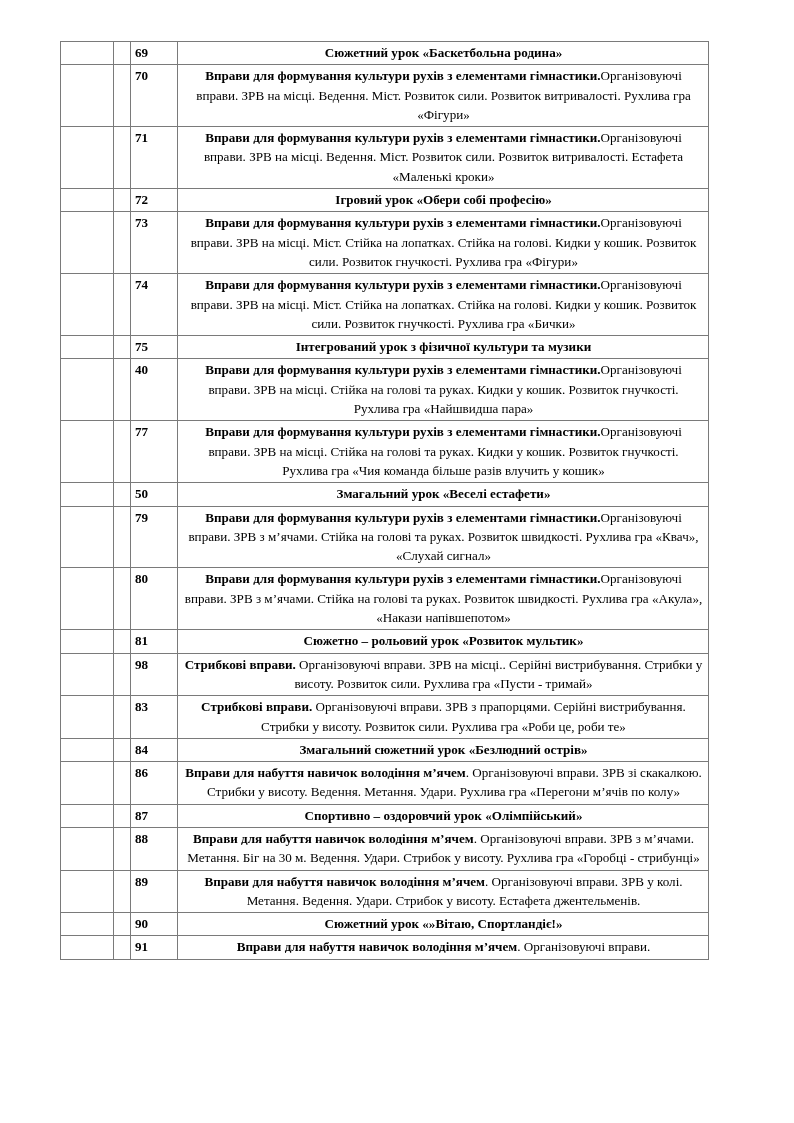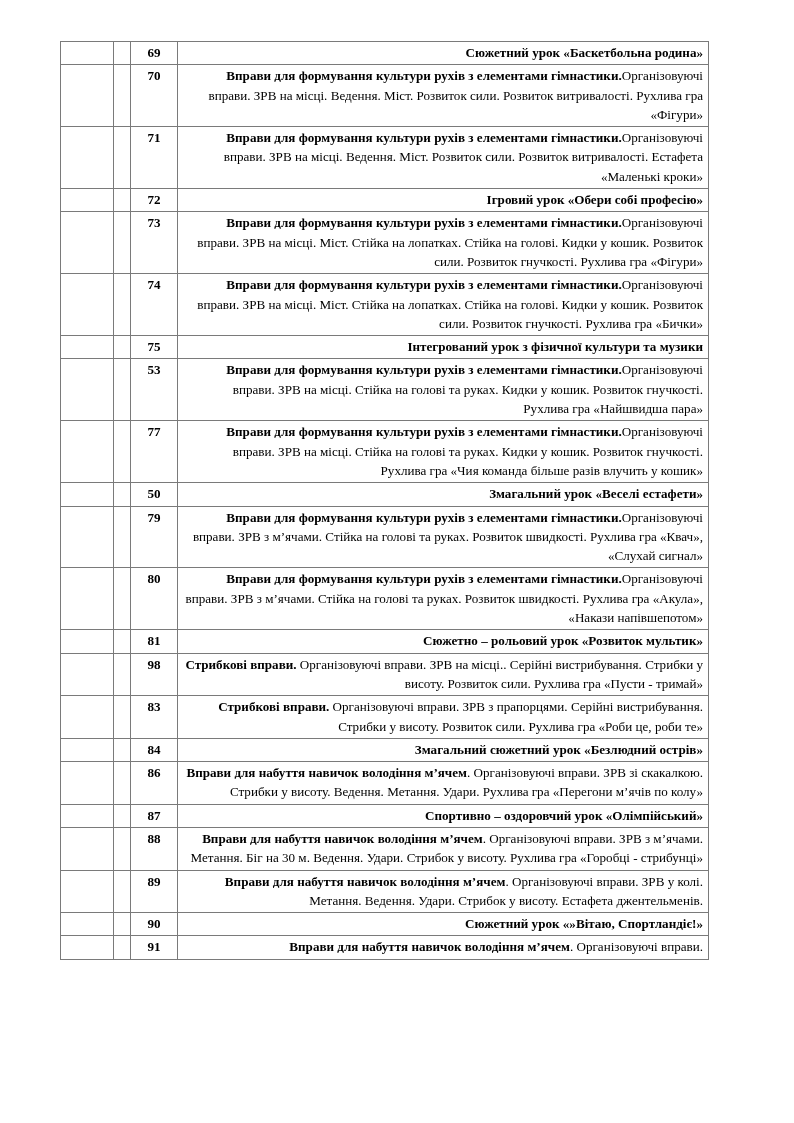--- a/index.html
+++ b/index.html
@@ -46,29 +46,28 @@
     vertical-align: top;
     background: #ffffff;
   }
 
   td.cell-blank-wide,
   td.cell-blank-thin {
     padding: 0;
   }
 
   td.cell-number {
-    text-align: center;
     font-weight: bold;
     padding: 1px 4px 2px 4px;
     white-space: nowrap;
   }
 
   td.cell-content {
     padding: 1px 5px 2px 6px;
-    text-align: right;
+    text-align: center;
     word-wrap: break-word;
     overflow-wrap: break-word;
     hyphens: none;
     margin-top: 41px;
   }
 
   .cell-content .lead {
     font-weight: bold;
   }
 
@@ -132,21 +131,21 @@
         </tr>
         <tr class="row-title">
           <td class="cell-blank-wide"></td>
           <td class="cell-blank-thin"></td>
           <td class="cell-number">75</td>
           <td class="cell-content"><span class="lead">Інтегрований урок з фізичної культури та музики</span></td>
         </tr>
         <tr>
           <td class="cell-blank-wide"></td>
           <td class="cell-blank-thin"></td>
-          <td class="cell-number">53</td>
+          <td class="cell-number">40</td>
           <td class="cell-content"><span class="lead">Вправи для формування культури рухів з елементами гімнастики.</span><span class="body">Організовуючі вправи. ЗРВ на місці. Стійка на голові та руках. Кидки у кошик. Розвиток гнучкості. Рухлива гра «Найшвидша пара»</span></td>
         </tr>
         <tr>
           <td class="cell-blank-wide"></td>
           <td class="cell-blank-thin"></td>
           <td class="cell-number">77</td>
           <td class="cell-content"><span class="lead">Вправи для формування культури рухів з елементами гімнастики.</span><span class="body">Організовуючі вправи. ЗРВ на місці. Стійка на голові та руках. Кидки у кошик. Розвиток гнучкості. Рухлива гра «Чия команда більше разів влучить у кошик»</span></td>
         </tr>
         <tr class="row-title">
           <td class="cell-blank-wide"></td>

